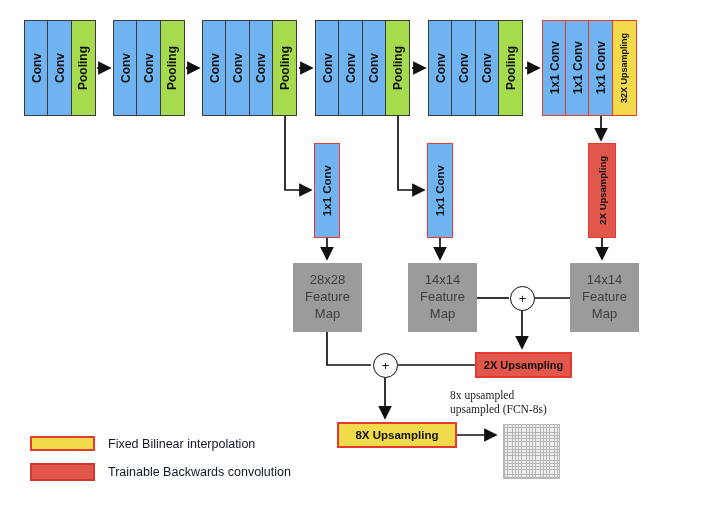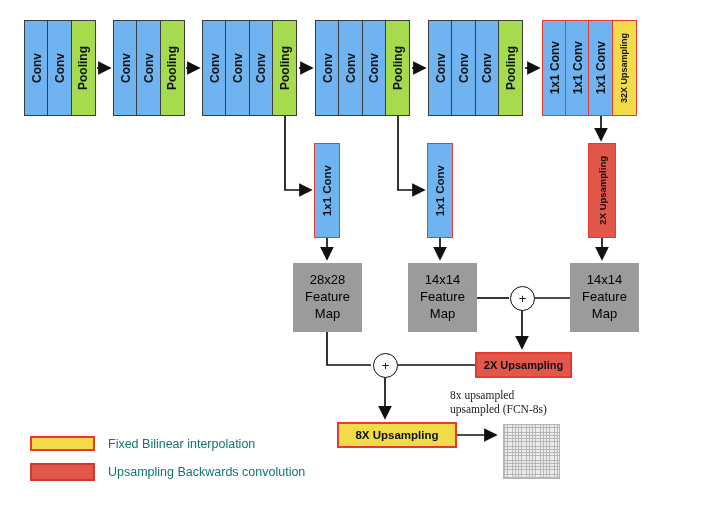--- a/index.html
+++ b/index.html
@@ -25,21 +25,21 @@
         border:1.8px solid var(--red-border,#E8392E);}
   .vbar span{writing-mode:vertical-rl;transform:rotate(180deg);font-weight:bold;white-space:nowrap;color:#101010;}
   #skip1,#skip2{left:314px;top:143px;width:26px;height:95px;background:var(--blue,#6FB4F0);}
   #skip1 span,#skip2 span{font-size:11.5px;}
   #skip2{left:427px;}
   #upvert{left:588px;top:143px;width:28px;height:95px;background:var(--red,#E2574C);}
   #upvert span{font-size:9.5px;}
 
   
   .fmap{position:absolute;top:263px;width:69px;height:69px;background:var(--gray,#9B9B9B);
-        color:#000000;display:flex;flex-direction:column;align-items:center;justify-content:center;
+        color:#404040;display:flex;flex-direction:column;align-items:center;justify-content:center;
         font-size:13px;line-height:1.3;text-align:center;}
   #fm1{left:293px;} #fm2{left:408px;} #fm3{left:570px;}
 
   
   .plus{position:absolute;width:23px;height:23px;border-radius:50%;border:1.7px solid #111;
         background:#fff;box-sizing:content-box;display:flex;align-items:center;justify-content:center;
         font-size:13px;color:#111;}
   #plus1{left:510px;top:286px;} #plus2{left:373px;top:353px;}
 
   
@@ -58,21 +58,21 @@
         background-image:
           repeating-linear-gradient(0deg,#b7b7b7 0,#b7b7b7 0.8px,transparent 0.8px,transparent 2.8px),
           repeating-linear-gradient(90deg,#b7b7b7 0,#b7b7b7 0.8px,transparent 0.8px,transparent 2.8px);}
 
   
   .legend-row{position:absolute;left:30px;display:flex;align-items:center;gap:13px;}
   #legend1{top:436px;} #legend2{top:463px;}
   .swatch{width:65px;height:15px;box-sizing:border-box;}
   #legend1 .swatch{background:var(--yellow,#F2DB4B);border:2px solid var(--red-border,#E8392E);}
   #legend2 .swatch{height:18px;background:var(--red,#E2574C);border:2px solid #D03A2C;}
-  .legend-row .lbl{font-size:12.5px;color:#0f766e;}
+  .legend-row .lbl{font-size:12.5px;color:#0f172a;}
 </style>
 </head>
 <body>
 
 <div id="canvas">
 
   <svg class="connectors" viewBox="0 0 715 512" xmlns="http://www.w3.org/2000/svg">
     <defs>
       <marker id="ah" markerWidth="9" markerHeight="9" refX="7" refY="4" orient="auto">
         <path d="M0,0 L8,4 L0,8 z" fill="#111"></path>
@@ -230,16 +230,16 @@
     <div>upsampled (FCN-8s)</div>
   </div>
   <div id="grid"></div>
 
   <div class="legend-row" id="legend1">
     <div class="swatch"></div>
     <div class="lbl">Fixed Bilinear interpolation</div>
   </div>
   <div class="legend-row" id="legend2">
     <div class="swatch"></div>
-    <div class="lbl">Upsampling Backwards convolution</div>
+    <div class="lbl">Trainable Backwards convolution</div>
   </div>
 
 </div>
 
 </body></html>

